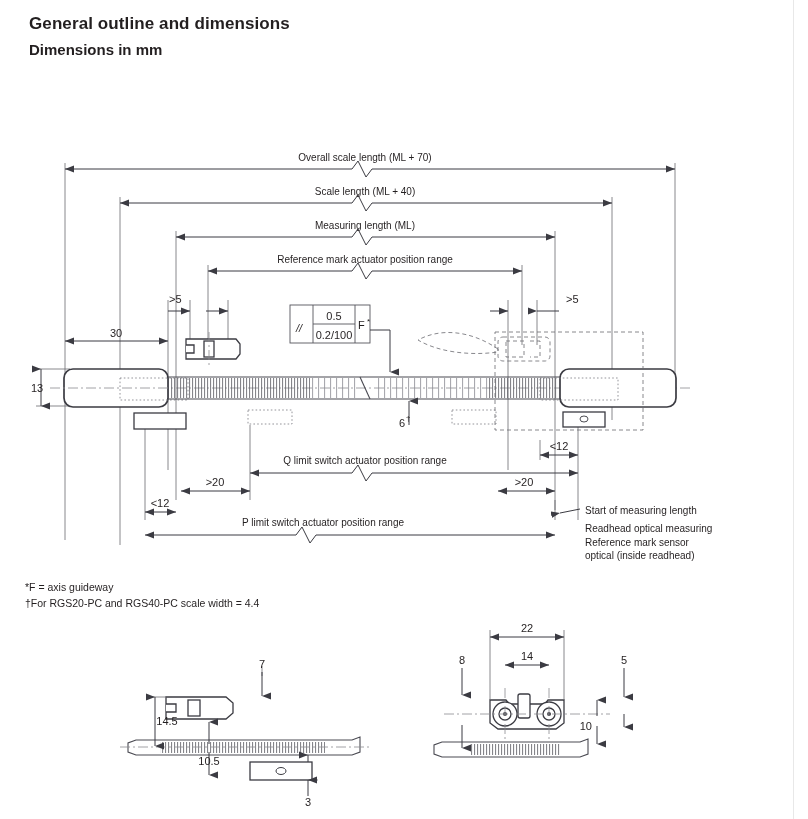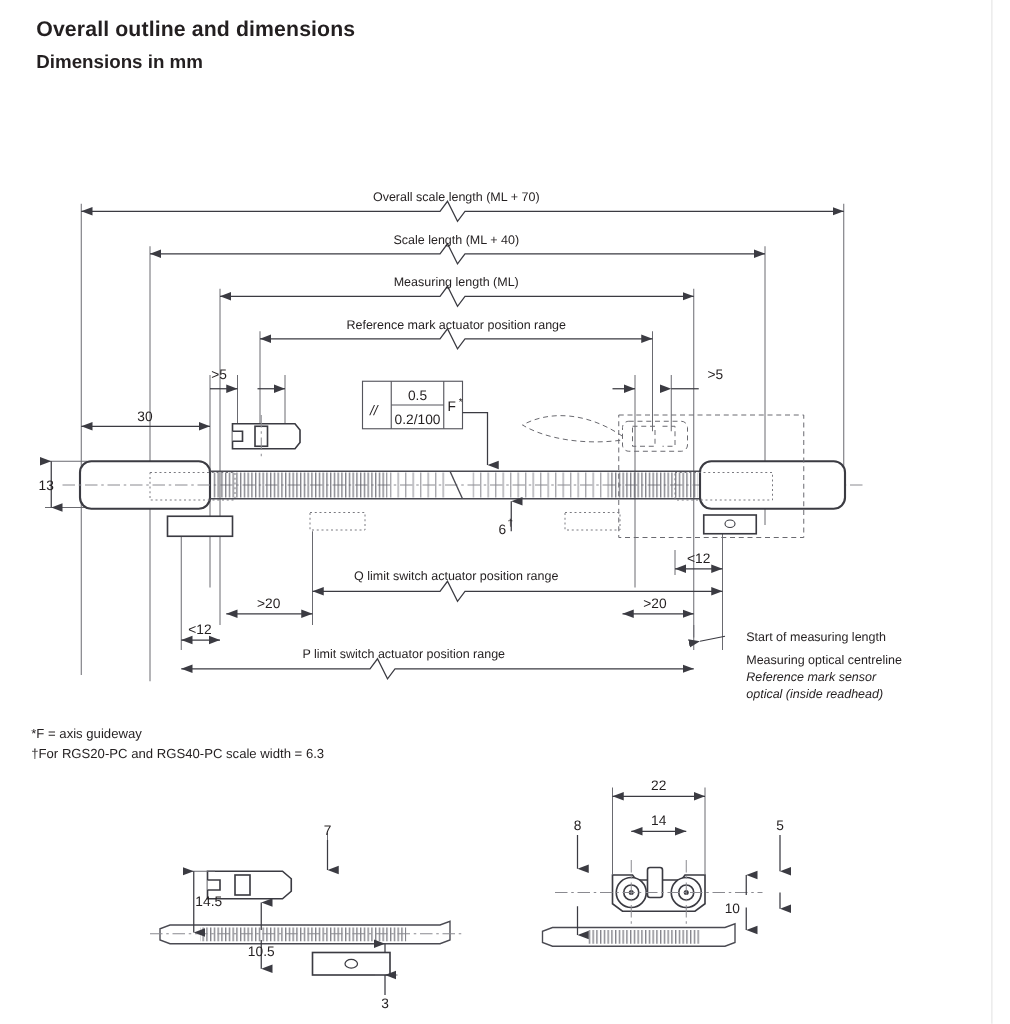--- a/index.html
+++ b/index.html
@@ -8,24 +8,24 @@
   .page{position:absolute;inset:0;width:808px;height:819px;background:#fff;}
   .page-edge{position:absolute;top:0;right:14px;width:1px;height:819px;background:#e8e8e8;}
   #title{position:absolute;left:29px;top:14px;font-size:17px;font-weight:bold;
          letter-spacing:.1px;white-space:nowrap;}
   #subtitle{position:absolute;left:29px;top:41px;font-size:15px;font-weight:bold;
             white-space:nowrap;}
   svg.dwg{position:absolute;left:0;top:0;width:808px;height:819px;}
   .fn{position:absolute;font-size:10.5px;white-space:nowrap;}
   #fn1{left:25px;top:581px;}
   #fn2{left:25px;top:597px;}
-  .ann{position:absolute;font-size:10px;white-space:nowrap;line-height:12.5px;margin-left:12px;}
+  .ann{position:absolute;font-size:10px;white-space:nowrap;line-height:12.5px;}
   #ann1{left:585px;top:505px;}
   #ann2{left:585px;top:523px;}
-  #ann3{left:585px;top:537px;font-style:italic;}
+  #ann3{left:585px;top:537px;}
   text{font-family:"Liberation Sans",sans-serif;fill:#231f20;}
   .dimtxt{font-size:10px;}
   .dimnum{font-size:11px;}
   .tolnum{font-size:11px;}
   .ln{stroke:#3b3b42;fill:none;}
   .ext{stroke:#6a6a70;stroke-width:.8;fill:none;}
   .dash{stroke:#6a6a70;stroke-width:.8;fill:none;stroke-dasharray:4 3;}
   .dot{stroke:#7a7a80;stroke-width:.8;fill:none;stroke-dasharray:1.6 2.2;}
   .ctr{stroke:#8a8a90;stroke-width:.8;fill:none;stroke-dasharray:10 3 2 3;}
   .body{stroke:#3b3b42;stroke-width:1.7;fill:#fff;}
@@ -35,21 +35,21 @@
   .grad2{stroke:#8e8e96;stroke-width:.85;}
   .box{stroke:#55555c;stroke-width:.9;fill:#fff;}
 </style>
 </head>
 <body>
 
 <div class="page">
 
   <div class="page-edge"></div>
 
-  <div id="title">Overall outline and dimensions</div>
+  <div id="title">General outline and dimensions</div>
   <div id="subtitle">Dimensions in mm</div>
 
   <svg class="dwg" viewBox="0 0 808 819">
     <defs>
       <marker id="aR" markerWidth="10" markerHeight="8" refX="9" refY="4" orient="auto" markerUnits="userSpaceOnUse">
         <path d="M0,0.6 L9,4 L0,7.4 Z" fill="#3b3b42"></path>
       </marker>
       <marker id="aL" markerWidth="10" markerHeight="8" refX="1" refY="4" orient="auto" markerUnits="userSpaceOnUse">
         <path d="M10,0.6 L1,4 L10,7.4 Z" fill="#3b3b42"></path>
       </marker>
@@ -303,22 +303,22 @@
       <line class="ln" stroke-width="1" x1="624" y1="727" x2="624" y2="714" marker-start="url(#aU)"></line>
       <text class="dimnum" x="624" y="664" text-anchor="middle">5</text>
 
       <line class="ln" stroke-width="1" x1="597" y1="716" x2="597" y2="700" marker-end="url(#aU)"></line>
       <line class="ln" stroke-width="1" x1="597" y1="726" x2="597" y2="744" marker-end="url(#aD)"></line>
       <text class="dimnum" x="592" y="730" text-anchor="end">10</text>
     </g>
   </svg>
 
   <div class="ann" id="ann1">Start of measuring length</div>
-  <div class="ann" id="ann2">Measuring optical centreline</div>
+  <div class="ann" id="ann2">Readhead optical measuring</div>
   <div class="ann" id="ann3">
     <span>Reference mark sensor</span><br>
     <span>optical (inside readhead)</span>
   </div>
 
   <div class="fn" id="fn1">*F = axis guideway</div>
-  <div class="fn" id="fn2">†For RGS20-PC and RGS40-PC scale width = 6.3</div>
+  <div class="fn" id="fn2">†For RGS20-PC and RGS40-PC scale width = 4.4</div>
 
 </div>
 
 </body></html>

